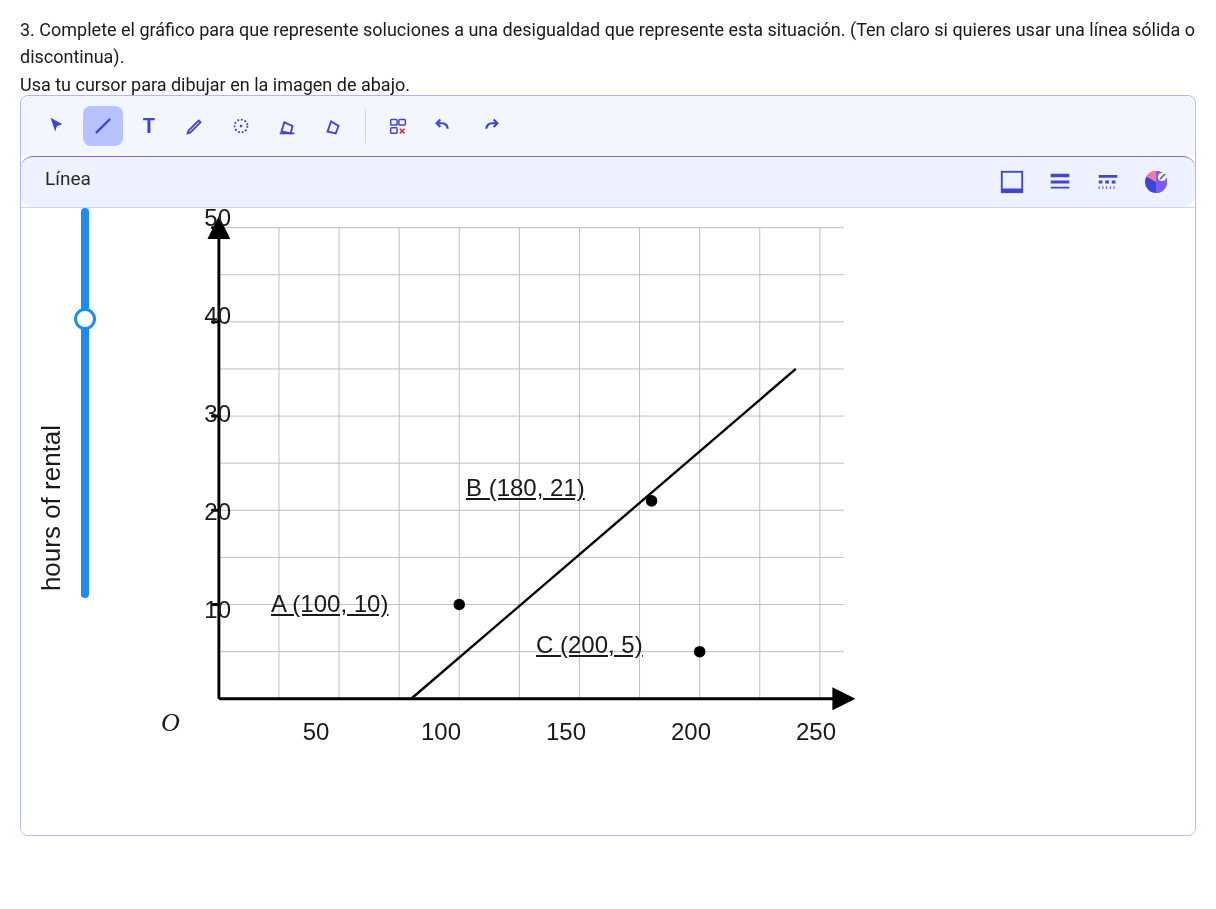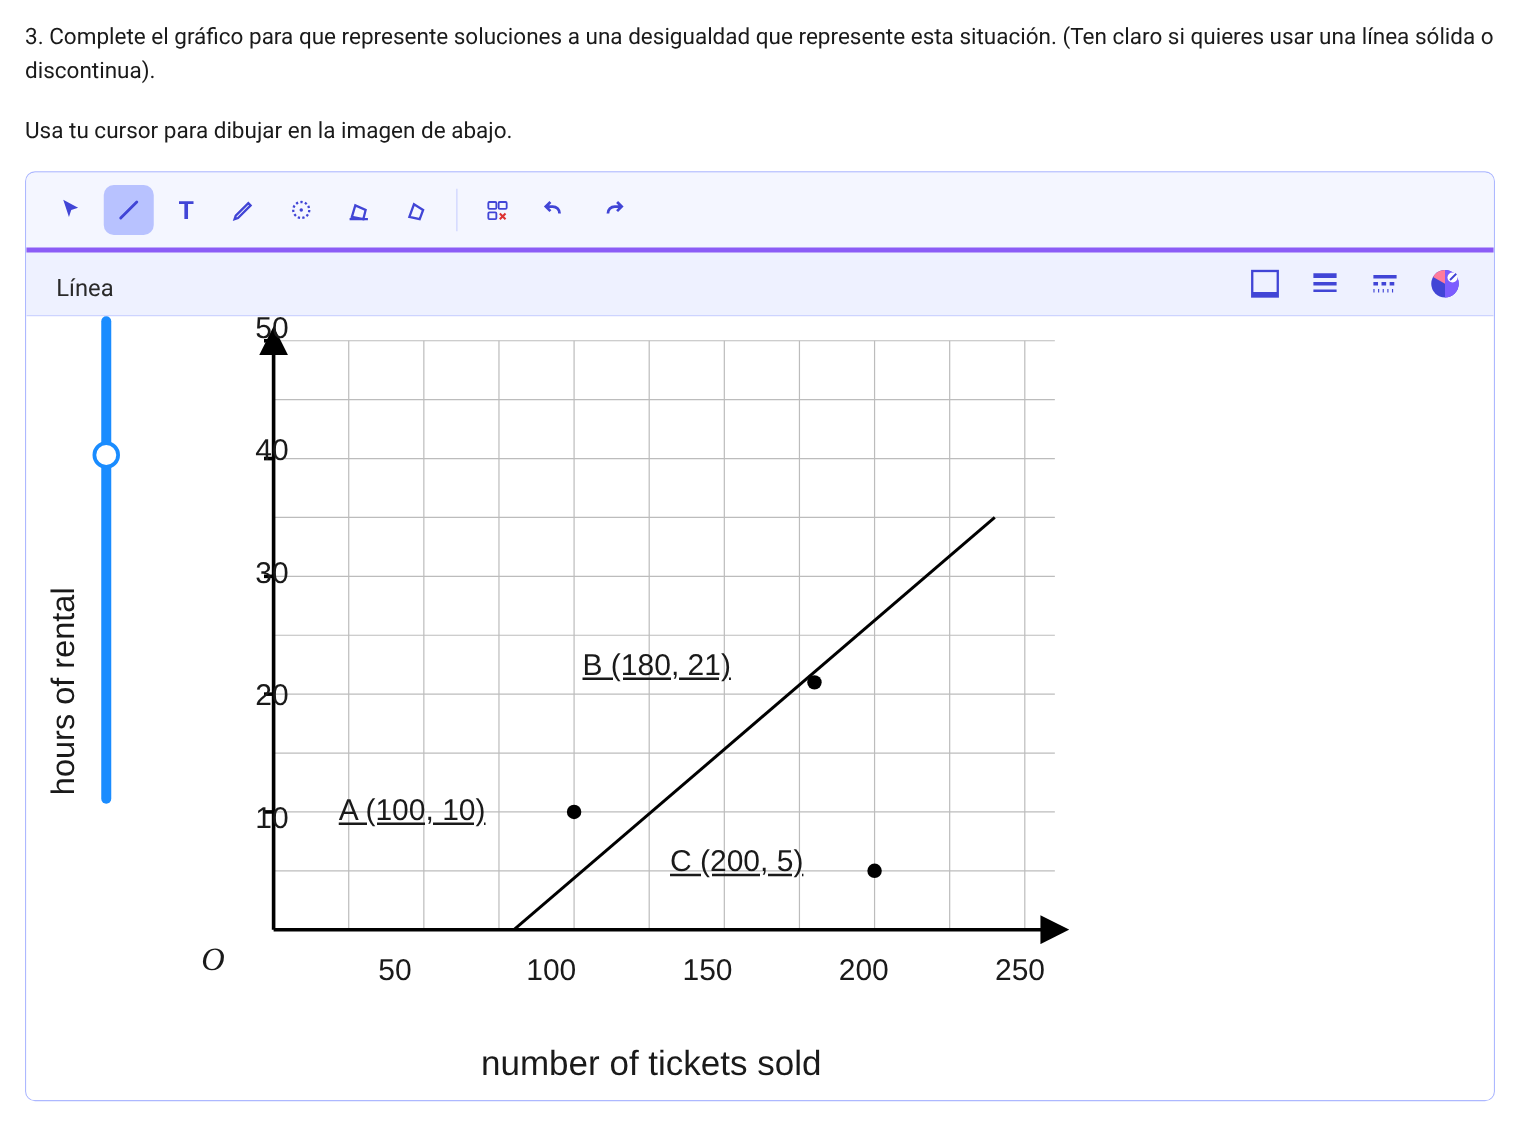--- a/index.html
+++ b/index.html
@@ -3,22 +3,22 @@
 <meta charset="utf-8">
 <style>
   * { box-sizing: border-box; margin: 0; padding: 0; }
   body {
     font-family: -apple-system, BlinkMacSystemFont, "Segoe UI", Roboto, sans-serif;
     color: #1a1a1a;
     padding: 16px 20px;
     width: 1216px;
     background: #fff;
   }
-  .question-text { font-size: 18px; line-height: 1.5; margin-bottom: 24px; }
-  .instr { font-size: 18px; margin-bottom: 22px; }
+  .question-text { font-size: 18px; line-height: 1.5; margin-bottom: 4px; }
+  .instr { font-size: 18px; }
   .panel {
     border: 1px solid #adb8ff;
     border-radius: 8px;
     overflow: hidden;
   }
   .toolbar {
     display: flex;
     align-items: center;
     gap: 6px;
     padding: 10px 16px;
@@ -32,24 +32,25 @@
     display: flex; align-items: center; justify-content: center;
     border-radius: 8px;
     cursor: pointer;
     color: #4145d6;
   }
   .tool-btn.active { background: #b8c2ff; }
   .tool-btn svg { width: 22px; height: 22px; }
   .tool-btn .txt { font-weight: 700; font-size: 20px; }
 
   .subbar {
-    display: flex; align-items: flex-end; justify-content: space-between;
+    display: flex; align-items: flex-start; justify-content: space-between;
     padding: 10px 24px;
     background: #eef1ff;
-    border-top: 4px solid #8b5cf6;
+    border-top: 1px solid #8b5cf6;
+    border-radius: 12px;
   }
   .subbar-left { font-size: 19px; color: #2a2a2a; }
   .subbar-right { display: flex; gap: 18px; align-items: center; }
   .opt-btn { width: 30px; height: 30px; display:flex; align-items:center; justify-content:center; cursor:pointer; }
 
   .canvas-area {
     position: relative;
     height: 628px;
     background: #fff;
     border-top: 1px solid #cdd4ff;
@@ -208,21 +209,20 @@
       </div>
     </div>
   </div>
 
   <div class="canvas-area">
     <div class="user-stroke"></div>
     <div class="user-handle"></div>
 
     <div class="chart-wrap">
       <div class="ylabel">hours of rental</div>
-      <div class="xlabel">number of tickets sold</div>
 
       <div class="plot" id="plot">
         <div class="origin">O</div>
       <svg viewBox="-10 -10 690 520">
             <g stroke="#bcbcbc" stroke-width="1">
               <line x1="62.5" x2="62.5" y1="490" y2="0"></line>
               <line x1="125" x2="125" y1="490" y2="0"></line>
               <line x1="187.49999999999997" x2="187.49999999999997" y1="490" y2="0"></line>
               <line x1="250" x2="250" y1="490" y2="0"></line>
               <line x1="312.5" x2="312.5" y1="490" y2="0"></line>

